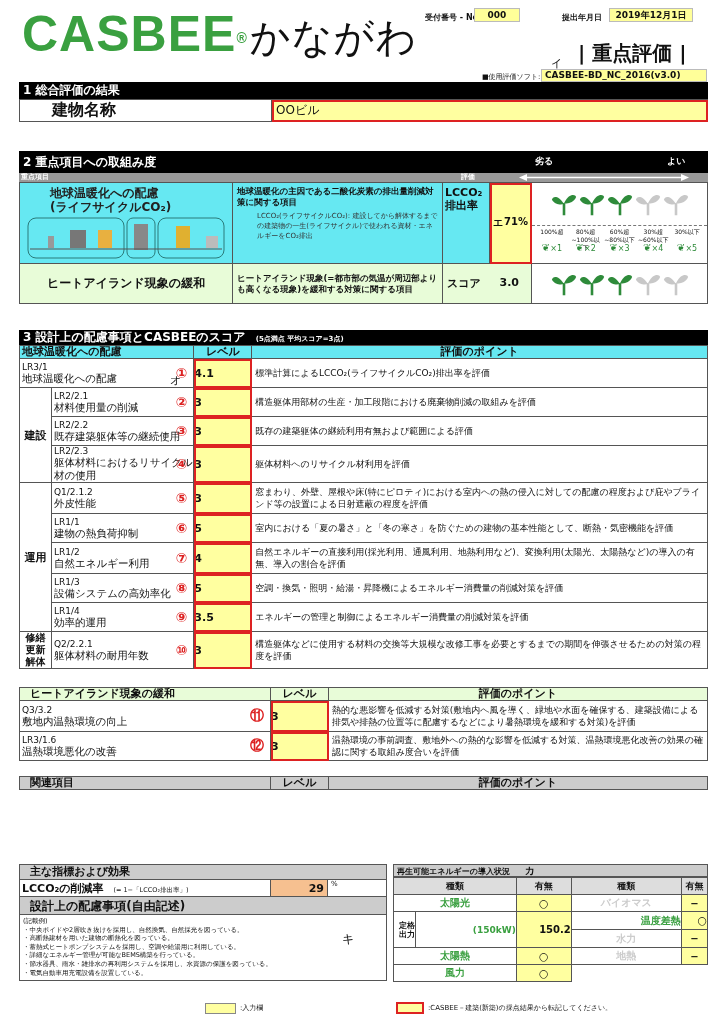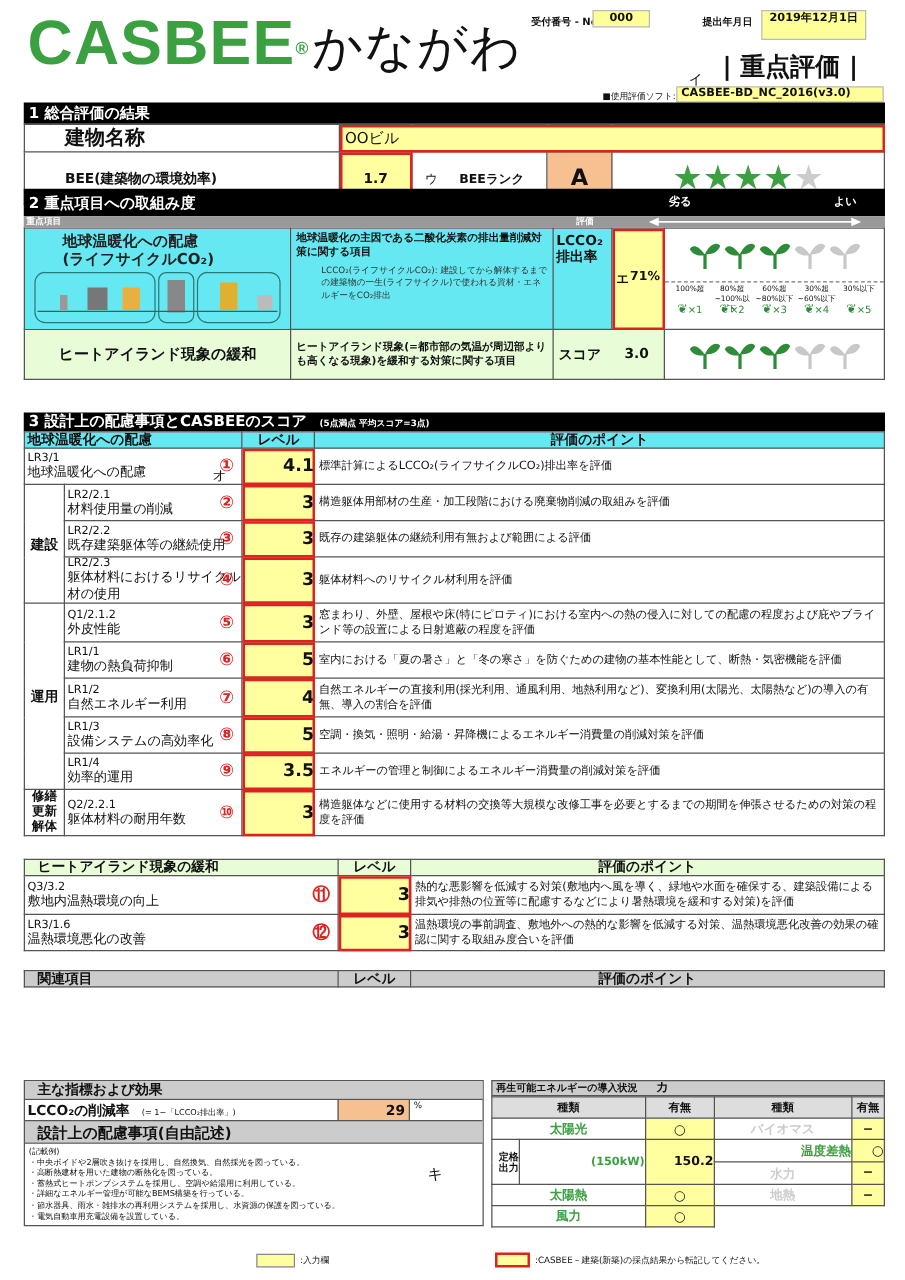--- a/index.html
+++ b/index.html
@@ -13,59 +13,47 @@
 .title2{font-size:20px;font-weight:bold}
 .secbar{background:#000;color:#fff;font-weight:bold;font-size:12px;padding-left:4px;height:17px;line-height:17px}
 table{border-collapse:collapse}
 td{border:1px solid #555;font-size:10px;vertical-align:middle}
 .red{outline:2px solid #d22;outline-offset:-2px}
 .yel{background:#ffffa0}
 .stars span{font-size:27px;line-height:26px}
 .code{font-size:9px;line-height:10px}
 .nm{font-size:10.5px;line-height:13px}
 .circ{color:#d22;font-size:14px;font-weight:bold;text-align:right;padding-right:6px;white-space:nowrap}
-.lvl{text-align:right;font-weight:bold;font-size:14px}
+.lvl{text-align:left;font-weight:bold;font-size:11px}
 .pt{font-size:9px;line-height:12px;padding:1px 3px}
 .hdrrow td{font-weight:bold;font-size:11px;height:13px;line-height:12px}
 .sprout{display:inline-block;width:26px;height:26px}
 </style>
 </head>
 <body>
 
 <div class="abs logo">
   <span>CASBEE</span><sup>®</sup><span class="kana">かながわ</span>
 </div>
 <div class="abs hdr-lbl" style="left:425px;top:12px">受付番号 - No.</div>
 <div class="abs ybox" style="left:474px;top:8px;width:46px;height:14px;line-height:12px">000</div>
 <div class="abs hdr-lbl" style="left:562px;top:12px">提出年月日</div>
-<div class="abs ybox" style="left:609px;top:8px;width:84px;height:24px;line-height:12px">2019年12月1日</div>
+<div class="abs ybox" style="left:609px;top:8px;width:84px;height:14px;line-height:12px">2019年12月1日</div>
 <div class="abs" style="left:551px;top:56px;font-size:11px">イ</div>
 <div class="abs title2" style="left:578px;top:40px">| 重点評価 |</div>
 <div class="abs" style="left:482px;top:72px;font-size:7px">■使用評価ソフト:</div>
 <div class="abs ybox" style="left:541px;top:69px;width:166px;height:13px;line-height:11px;text-align:left;padding-left:3px">CASBEE-BD_NC_2016(v3.0)</div>
 
 <div class="abs" style="left:19px;top:82px;width:689px">
   <div class="secbar">1  総合評価の結果</div>
   <table style="width:689px">
     <tbody>
         <tr style="height:22px">
       <td style="width:252px;padding-left:32px;font-weight:bold;font-size:16px">建物名称</td>
       <td colspan="4" class="yel red" style="padding-left:4px;font-weight:normal;font-size:12px">OOビル</td>
-    </tr>
-    <tr style="height:42px">
-      <td style="padding-left:32px;font-weight:bold;font-size:11px">BEE(建築物の環境効率)</td>
-      <td class="yel red" style="width:58px;text-align:center;font-weight:bold;font-size:11px">1.7</td>
-      <td style="width:108px;border-right:none;font-size:10px;padding-left:10px">
-        <span>ウ</span>
-        <span style="margin-left:14px;font-weight:bold">BEEランク</span>
-      </td>
-      <td style="width:52px;background:#f6c090;text-align:center;font-size:18px;font-weight:bold">A</td>
-      <td class="stars" style="text-align:center">
-        <span style="color:#3aa040">★★★★</span><span style="color:#ccc">★</span>
-      </td>
     </tr>
   </tbody>
     </table>
 </div>
 
 <div class="abs" style="left:19px;top:151px;width:689px">
   <div style="background:#000;color:#fff;height:22px;position:relative">
     <span style="position:absolute;left:4px;top:3px;font-weight:bold;font-size:12px">2  重点項目への取組み度</span>
     <span style="position:absolute;left:516px;top:4px;font-size:9px;font-weight:bold">劣る</span>
     <span style="position:absolute;left:648px;top:4px;font-size:9px;font-weight:bold">よい</span>

